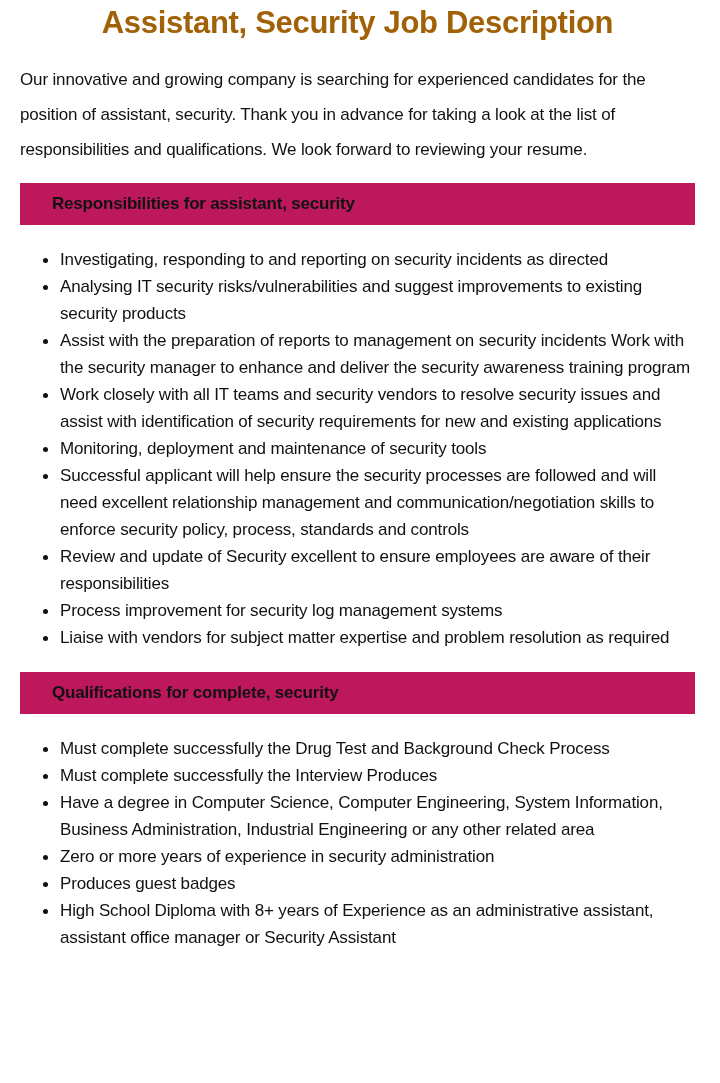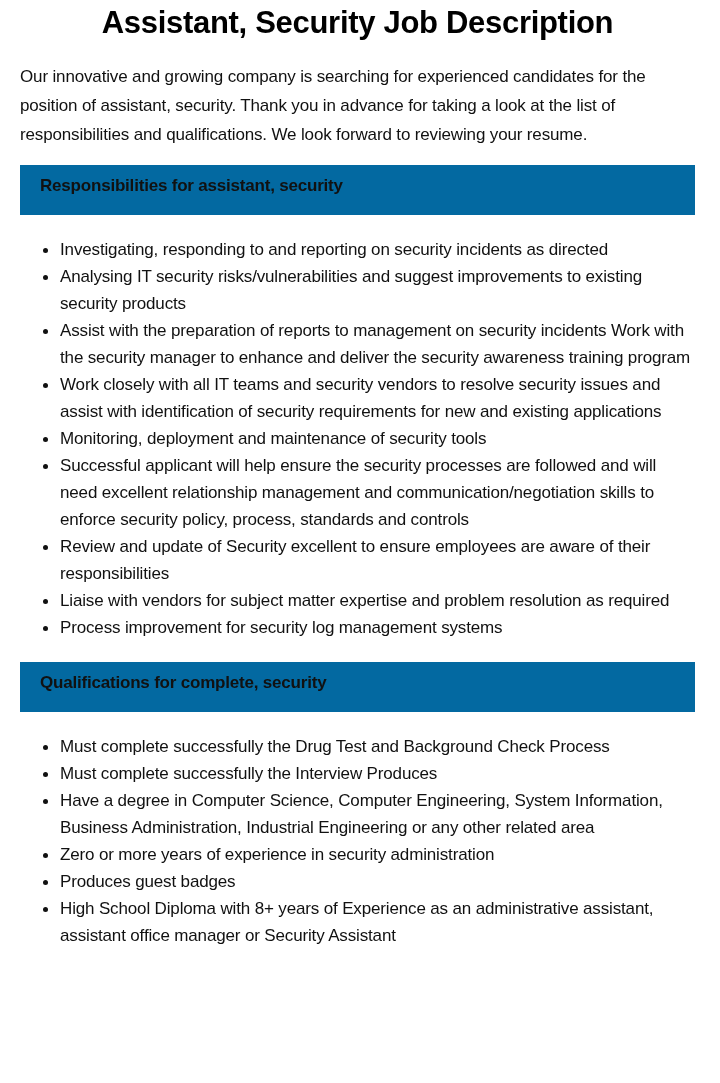--- a/index.html
+++ b/index.html
@@ -20,35 +20,35 @@
       width: 720px;
     }
     h1 {
       margin: 0;
       padding-top: 4px;
       text-align: center;
       font-size: 31px;
       line-height: 38px;
       font-weight: bold;
       letter-spacing: -0.3px;
-      color: #000000;
+      color: #a16207;
     }
     .intro {
       margin: 20px 0 0 0;
       font-size: 17px;
-      line-height: 29px;
+      line-height: 35px;
       color: #111;
       letter-spacing: -0.15px;
     }
     .section-header {
       margin-top: 16px;
-      background: #0369a1;
-      height: 50px;
+      background: #be185d;
+      height: 42px;
       line-height: 42px;
-      padding-left: 20px;
+      padding-left: 32px;
       font-size: 17px;
       font-weight: bold;
       color: #111;
       letter-spacing: -0.2px;
     }
     ul.items {
       margin: 21px 0 0 0;
       padding: 0 0 0 40px;
       list-style: none;
     }
@@ -82,22 +82,22 @@
 
   <div class="section-header">Responsibilities for assistant, security</div>
   <ul class="items">
     <li>Investigating, responding to and reporting on security incidents as directed</li>
     <li>Analysing IT security risks/vulnerabilities and suggest improvements to existing security products</li>
     <li>Assist with the preparation of reports to management on security incidents Work with the security manager to enhance and deliver the security awareness training program</li>
     <li>Work closely with all IT teams and security vendors to resolve security issues and assist with identification of security requirements for new and existing applications</li>
     <li>Monitoring, deployment and maintenance of security tools</li>
     <li>Successful applicant will help ensure the security processes are followed and will need excellent relationship management and communication/negotiation skills to enforce security policy, process, standards and controls</li>
     <li>Review and update of Security excellent to ensure employees are aware of their responsibilities</li>
+    <li>Process improvement for security log management systems</li>
     <li>Liaise with vendors for subject matter expertise and problem resolution as required</li>
-    <li>Process improvement for security log management systems</li>
   </ul>
 
   <div class="section-gap"></div>
 
   <div class="section-header">Qualifications for complete, security</div>
   <ul class="items">
     <li>Must complete successfully the Drug Test and Background Check Process</li>
     <li>Must complete successfully the Interview Produces</li>
     <li>Have a degree in Computer Science, Computer Engineering, System Information, Business Administration, Industrial Engineering or any other related area</li>
     <li>Zero or more years of experience in security administration</li>

